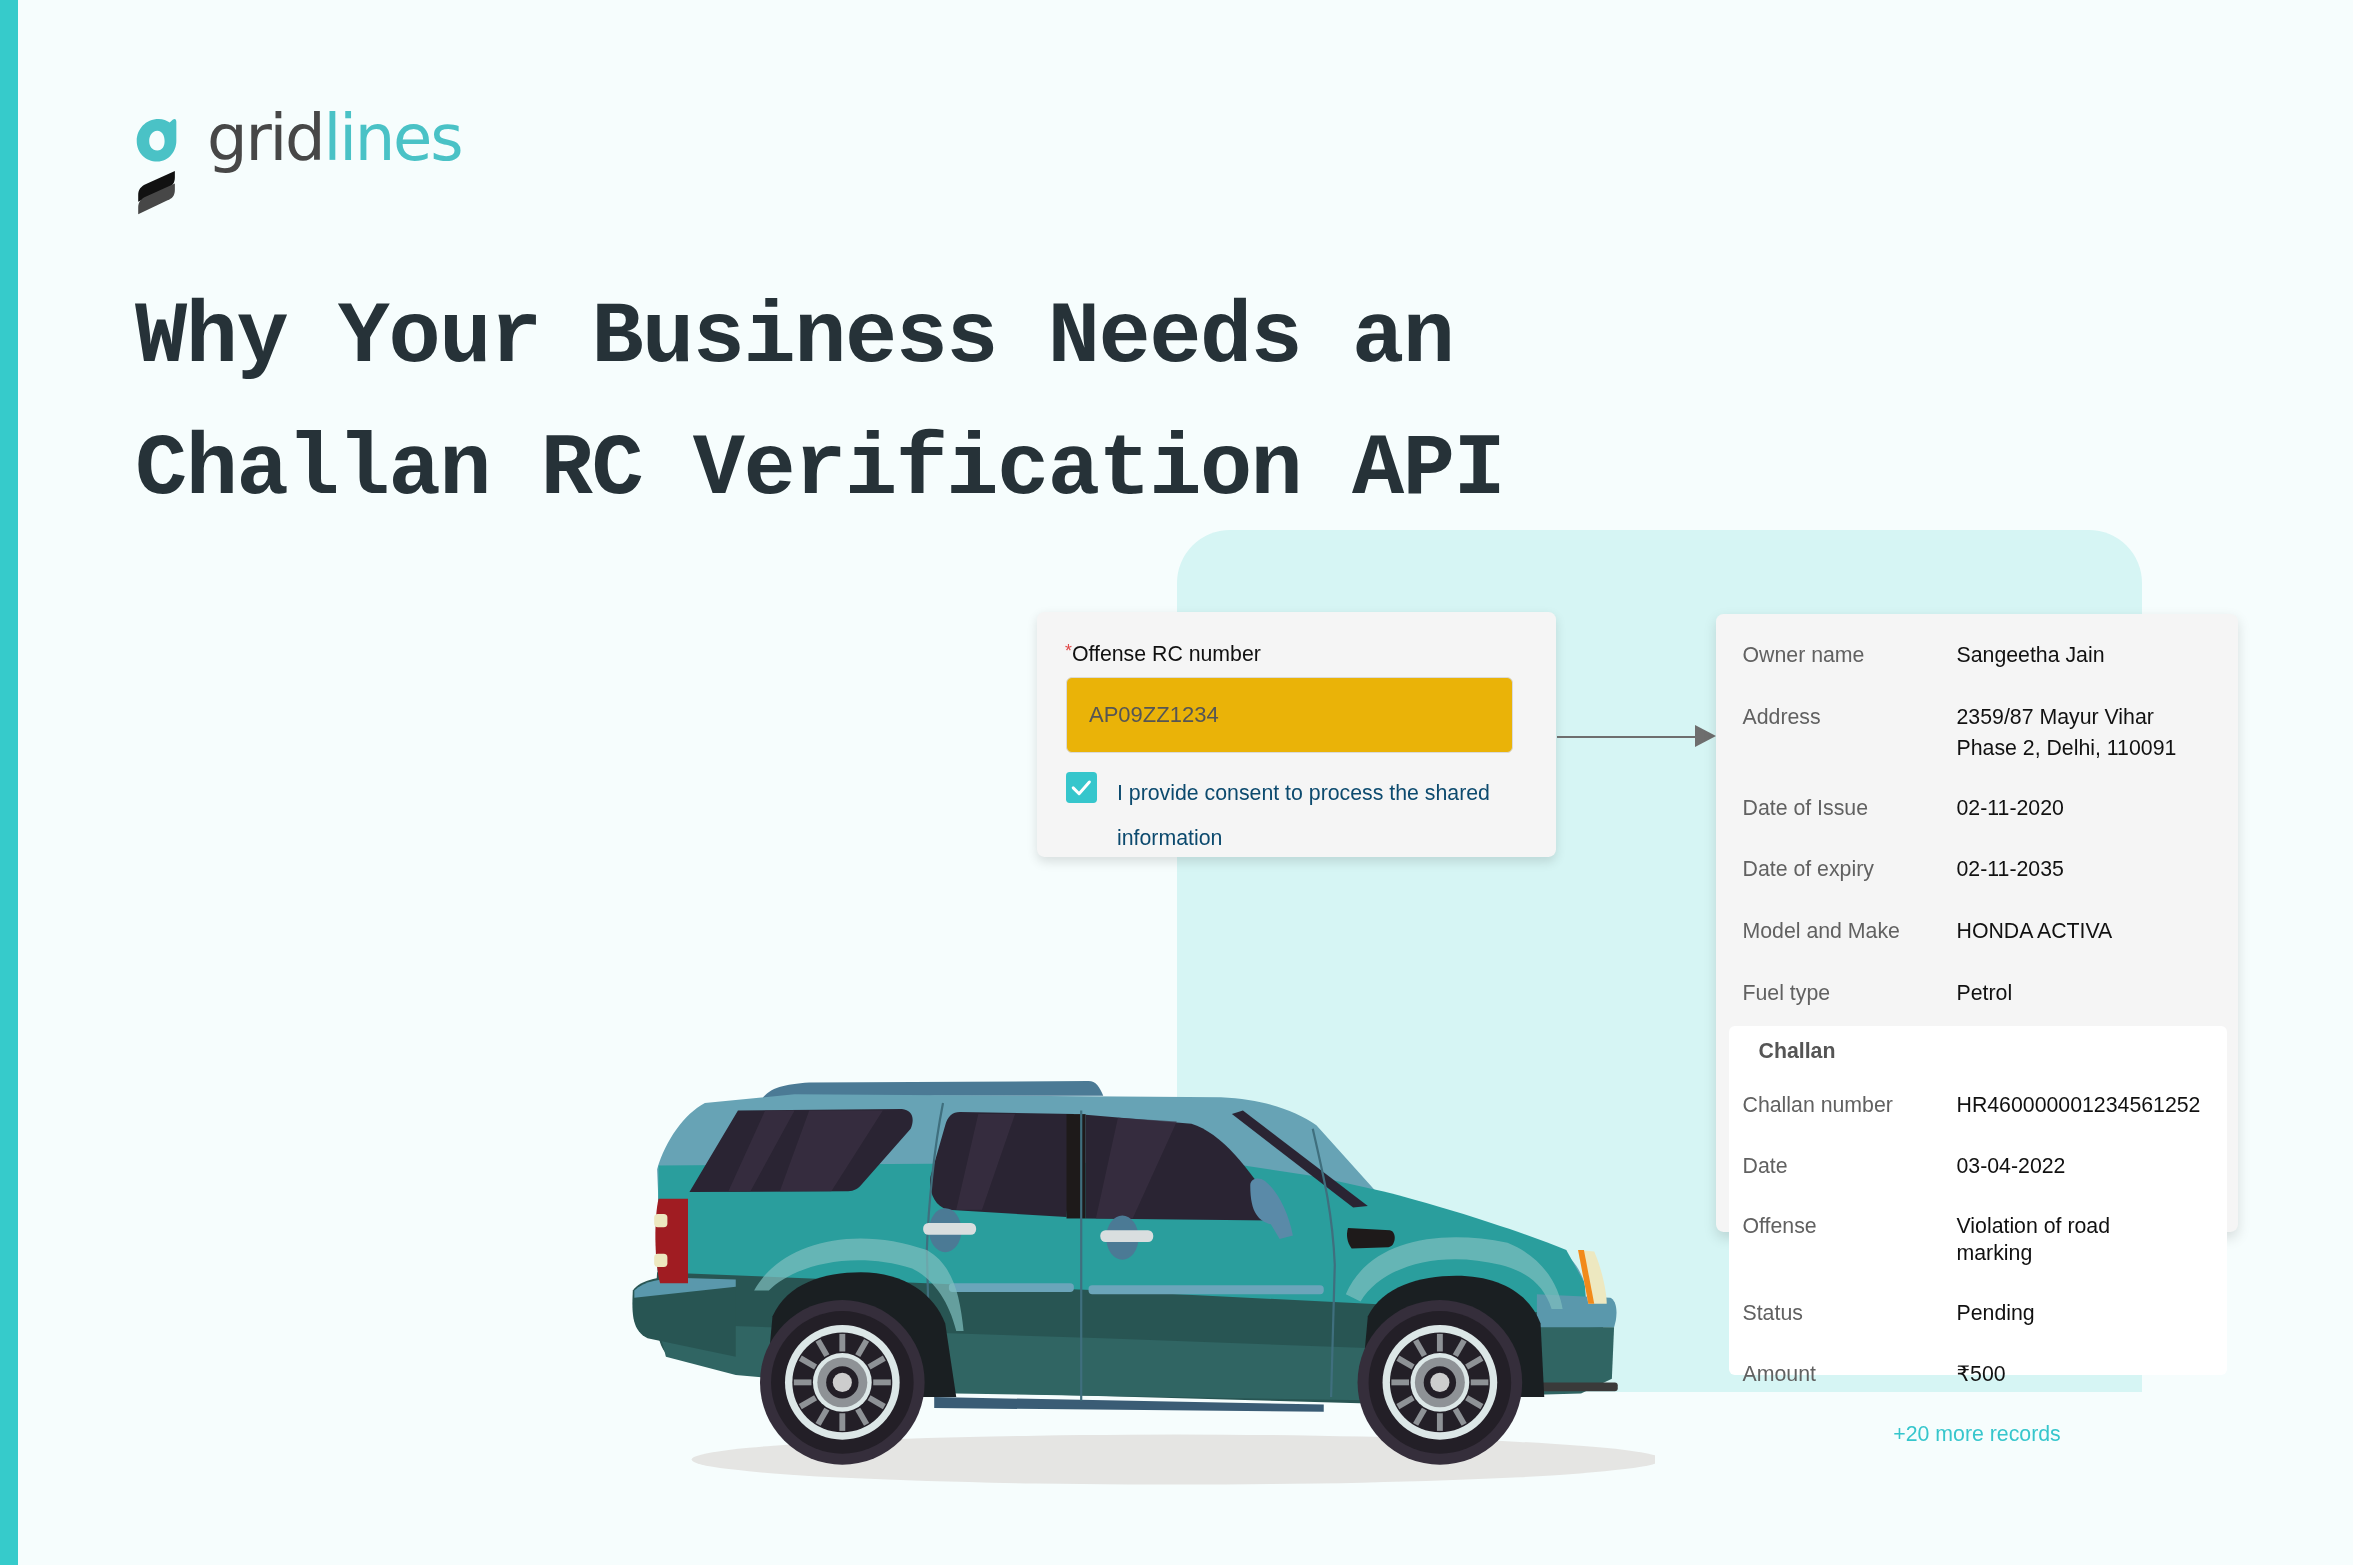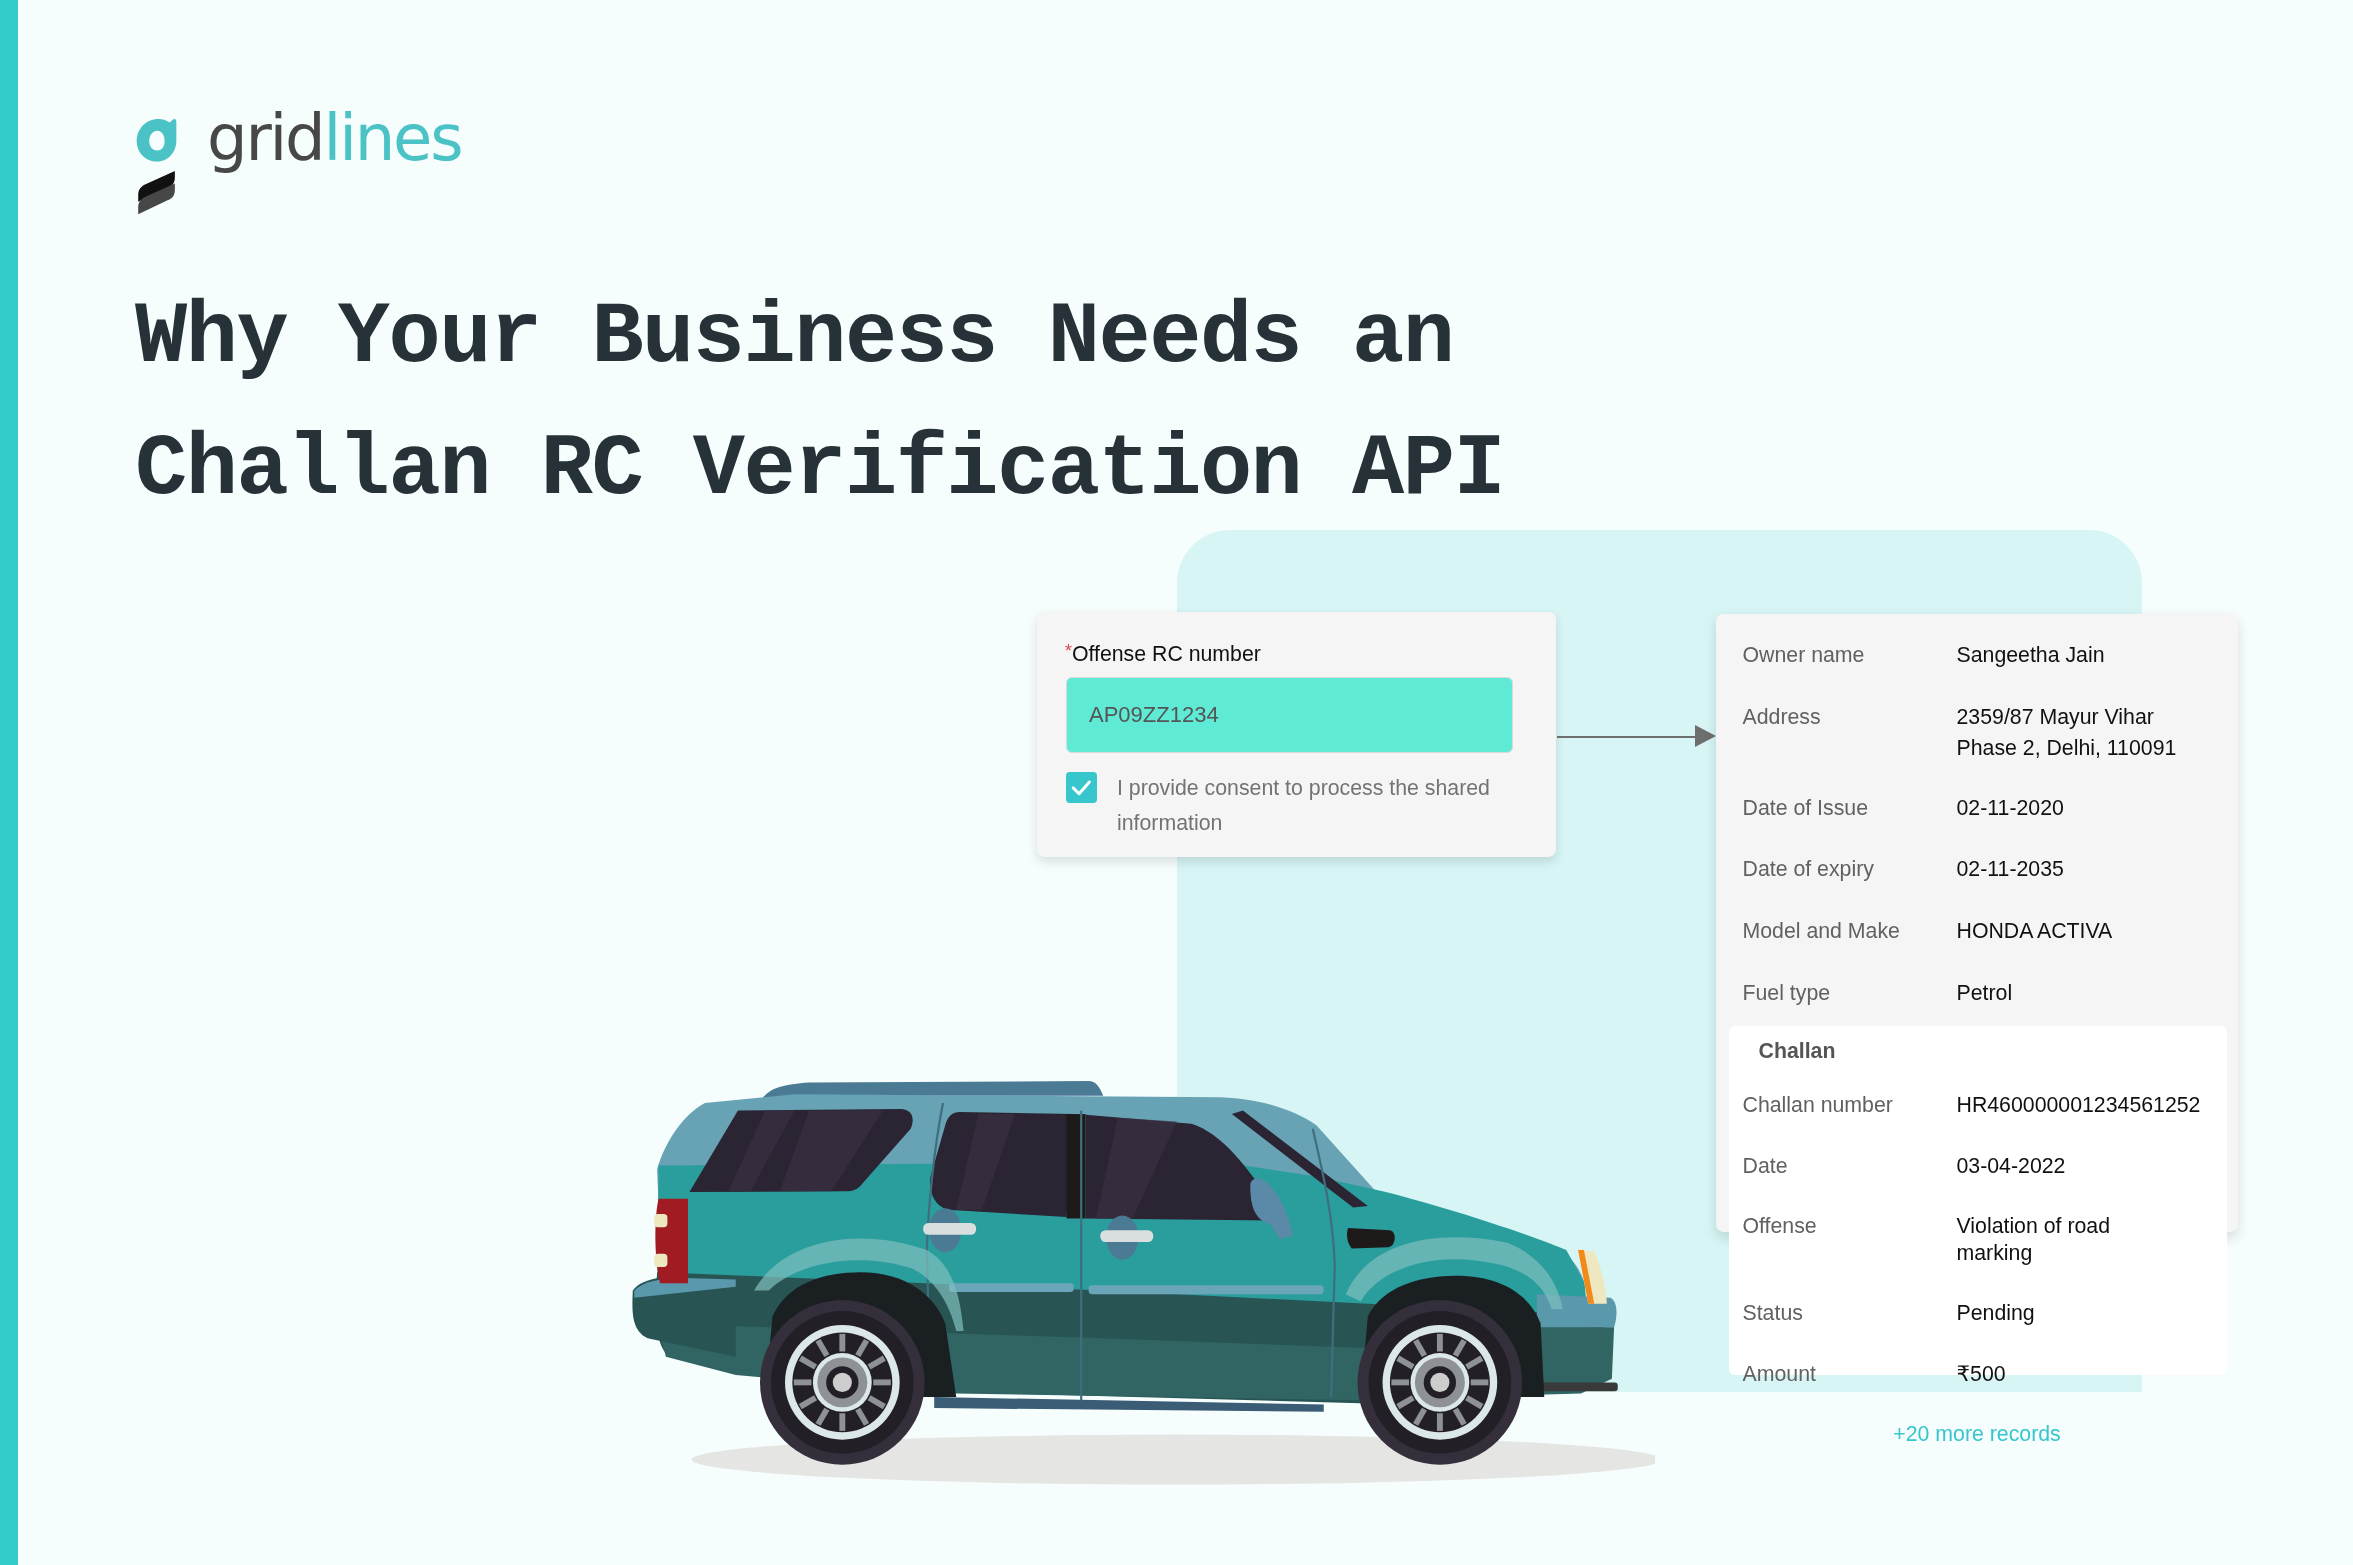--- a/index.html
+++ b/index.html
@@ -23,24 +23,24 @@
   .heading { position: absolute; left: 135px; top: 272px; width: 1398px; font-family: Liberation Mono, monospace; font-weight: bold; font-size: 87px; line-height: 132px; color: #263238; letter-spacing: -1.5px; }
   .heading span { display: block; white-space: nowrap; }
 
   
   .teal-panel { position: absolute; left: 1177px; top: 530px; width: 965px; height: 862px; background: #D6F5F4; border-radius: 53px 53px 0 0; }
 
   
   .form-card { position: absolute; left: 1037px; top: 612px; width: 519px; height: 245px; background: #F5F5F5; border-radius: 7.4px; box-shadow: 0 4.4px 10.3px rgba(0,0,0,0.12); }
   .field-label { position: absolute; left: 28px; top: 29px; font-size: 21.3px; color: #111; white-space: nowrap; }
   .field-label .req { color: #E04848; font-size: 17.7px; vertical-align: 4.4px; }
-  .rc-input { position: absolute; left: 29px; top: 65px; width: 447px; height: 76px; background: #5eead4; border: 1.5px solid #DADADA; border-radius: 5.9px; padding: 0 22px; font-size: 22px; color: #555; font-family: "Liberation Sans", sans-serif; outline: none; }
+  .rc-input { position: absolute; left: 29px; top: 65px; width: 447px; height: 76px; background: #eab308; border: 1.5px solid #DADADA; border-radius: 5.9px; padding: 0 22px; font-size: 22px; color: #555; font-family: "Liberation Sans", sans-serif; outline: none; }
   .consent { position: absolute; left: 29px; top: 160px; width: 471px; }
   .checkbox { position: absolute; left: 0; top: 0; width: 31px; height: 31px; background: #36C6CC; border-radius: 3.7px; display: flex; align-items: center; justify-content: center; }
-  .consent-text { position: absolute; left: 51px; top: -1.5px; width: 441px; font-size: 21.3px; line-height: 35px; color: #737373; }
+  .consent-text { position: absolute; left: 51px; top: -1.5px; width: 441px; font-size: 21.3px; line-height: 45px; color: #0c4a6e; }
 
   
   .arrow-line { position: absolute; left: 1557px; top: 736px; width: 141px; height: 2.2px; background: #6E6E6E; }
   .arrow-head { position: absolute; left: 1695px; top: 725px; width: 0; height: 0; border-top: 11.8px solid transparent; border-bottom: 11.8px solid transparent; border-left: 21.3px solid #6E6E6E; }
 
   
   .result-card { position: absolute; left: 1716px; top: 614px; width: 522px; height: 618px; background: #F5F5F5; border-radius: 7.4px; box-shadow: 0 5.9px 13.2px rgba(0,0,0,0.13); }
   .row { position: absolute; left: 26.5px; width: 478px; font-size: 21.3px; line-height: 29px; }
   .row .lbl { position: absolute; left: 0; top: 0; color: #616161; white-space: nowrap; }
   .row .val { position: absolute; left: 214px; top: 0; width: 265px; color: #111; }

